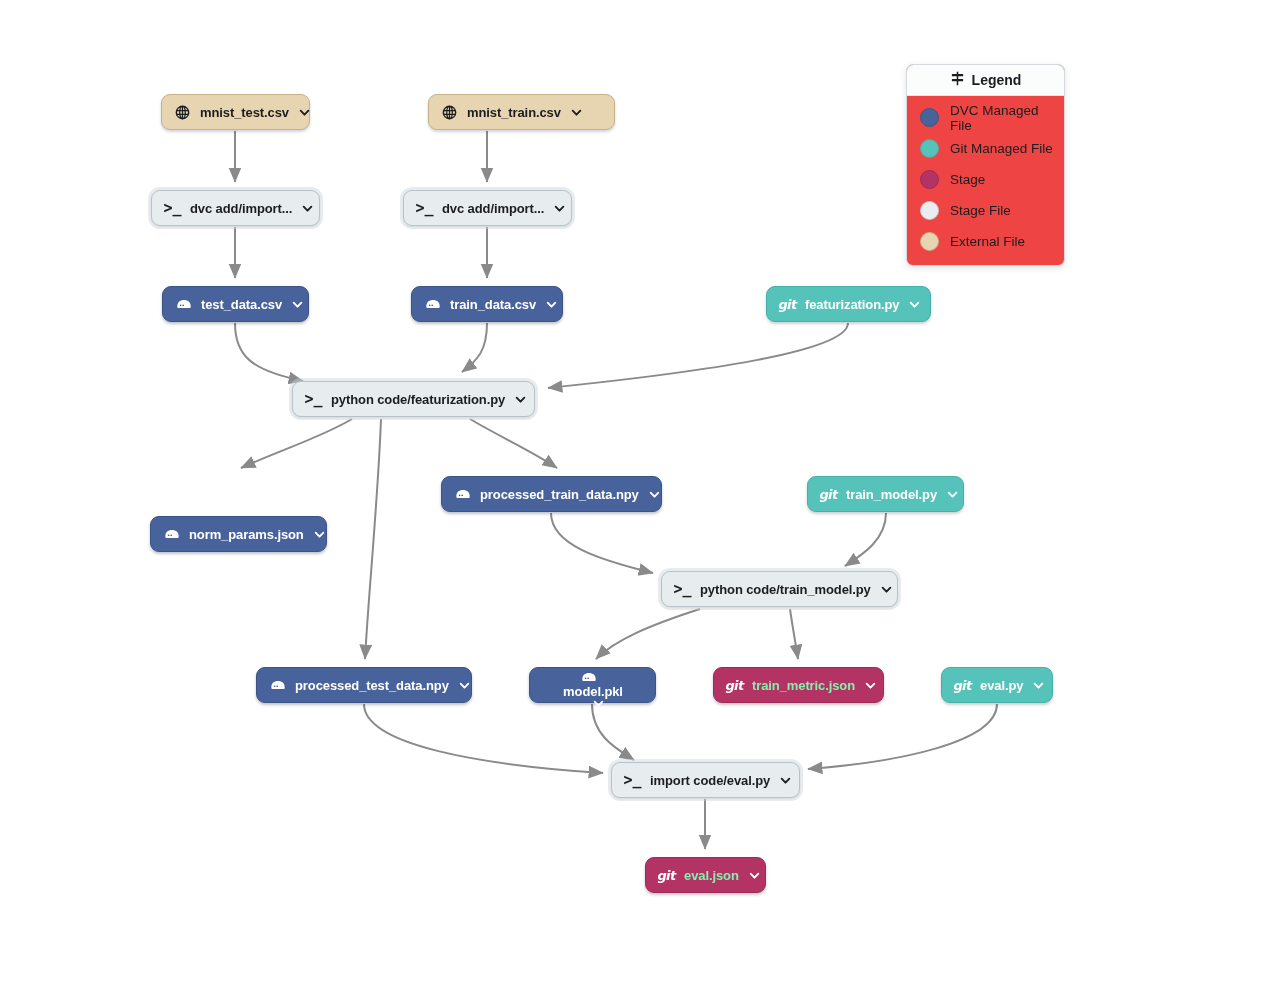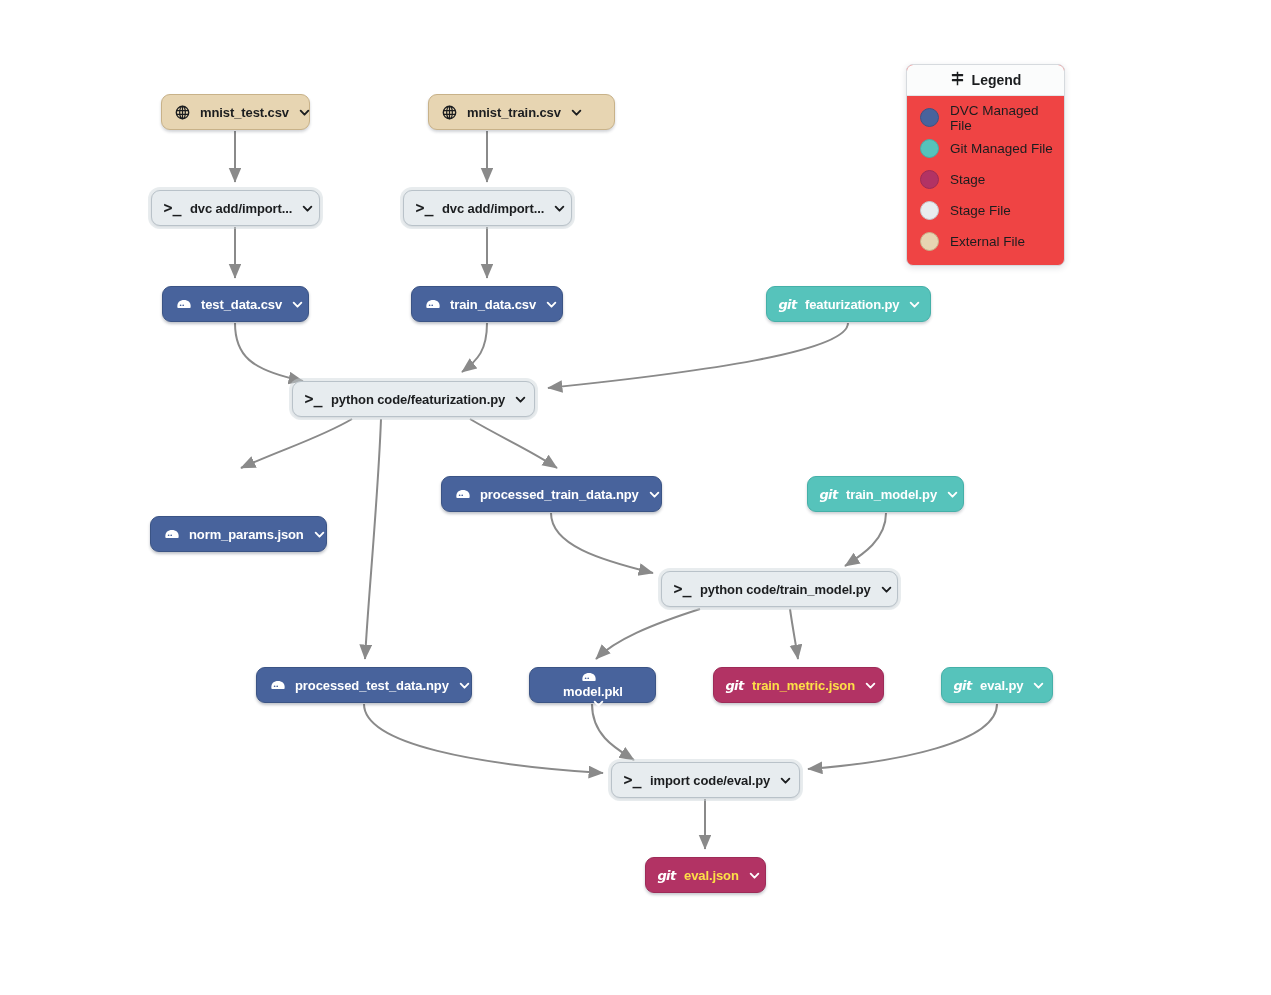--- a/index.html
+++ b/index.html
@@ -80,21 +80,21 @@
     box-shadow: 0 2px 3px rgba(30,40,60,0.22);
   }
   .n-git .lbl { color: #ffffff; }
 
   
   .n-metric {
     background: #b23364;
     border: 1px solid #9d2b57;
     box-shadow: 0 2px 3px rgba(30,40,60,0.25);
   }
-  .n-metric .lbl { color: #fde047; }
+  .n-metric .lbl { color: #86efac; }
 
   
   .n-stage {
     background: #e7ecef;
     border: 1px solid #b9c2c9;
     box-shadow: 0 0 0 3px rgba(205,212,218,0.45), 0 1px 2px rgba(30,40,60,0.15);
   }
   .n-stage .lbl { color: #1b1d1f; }
 
   

